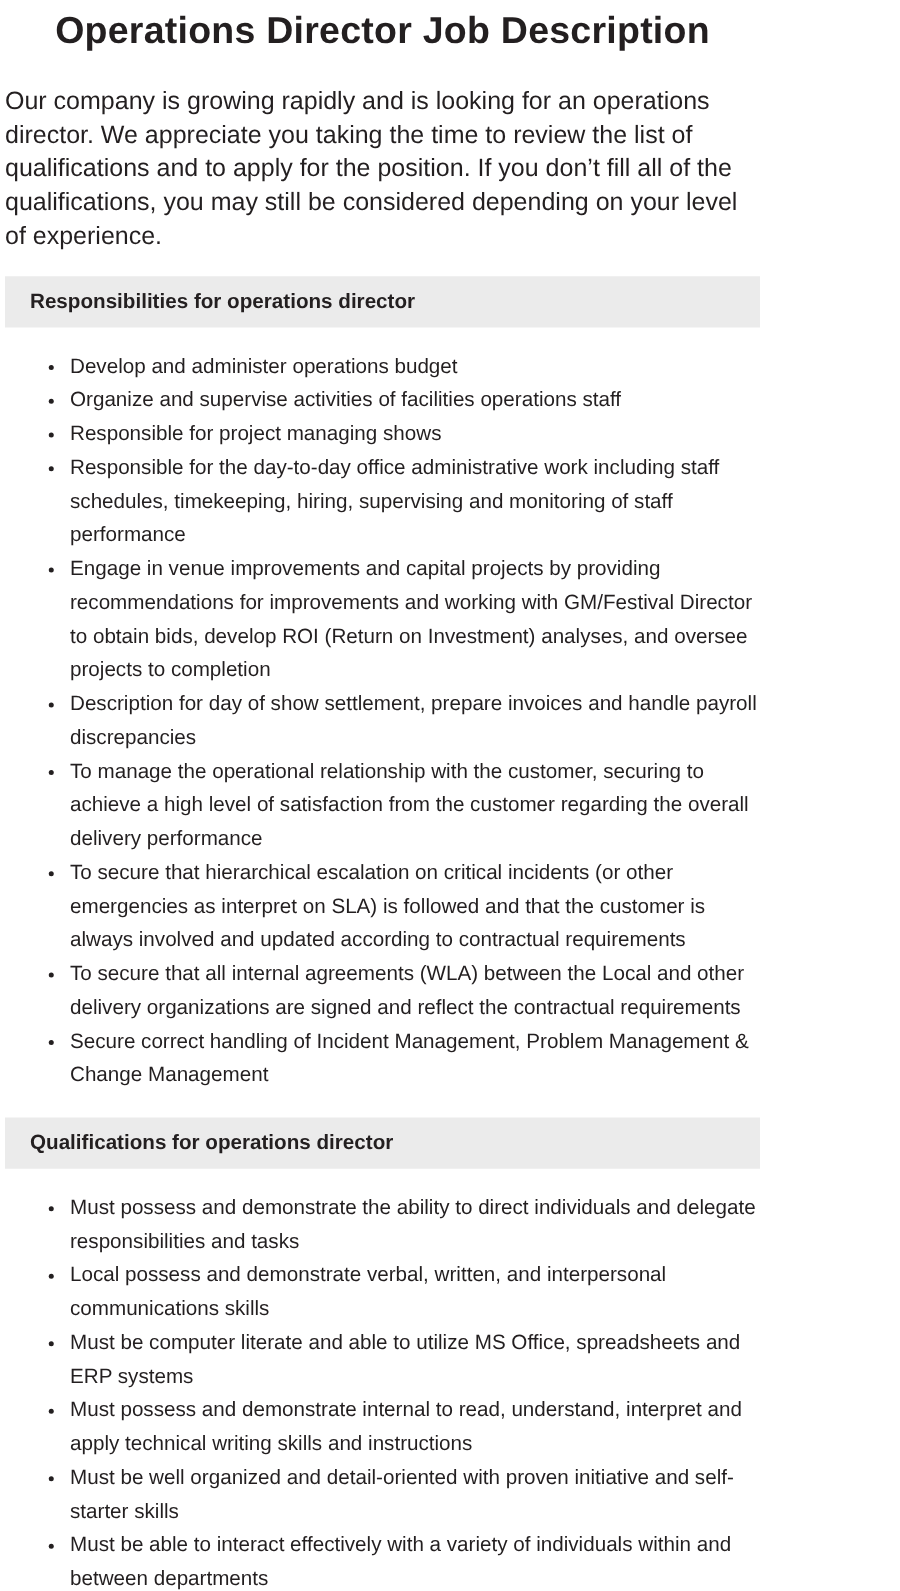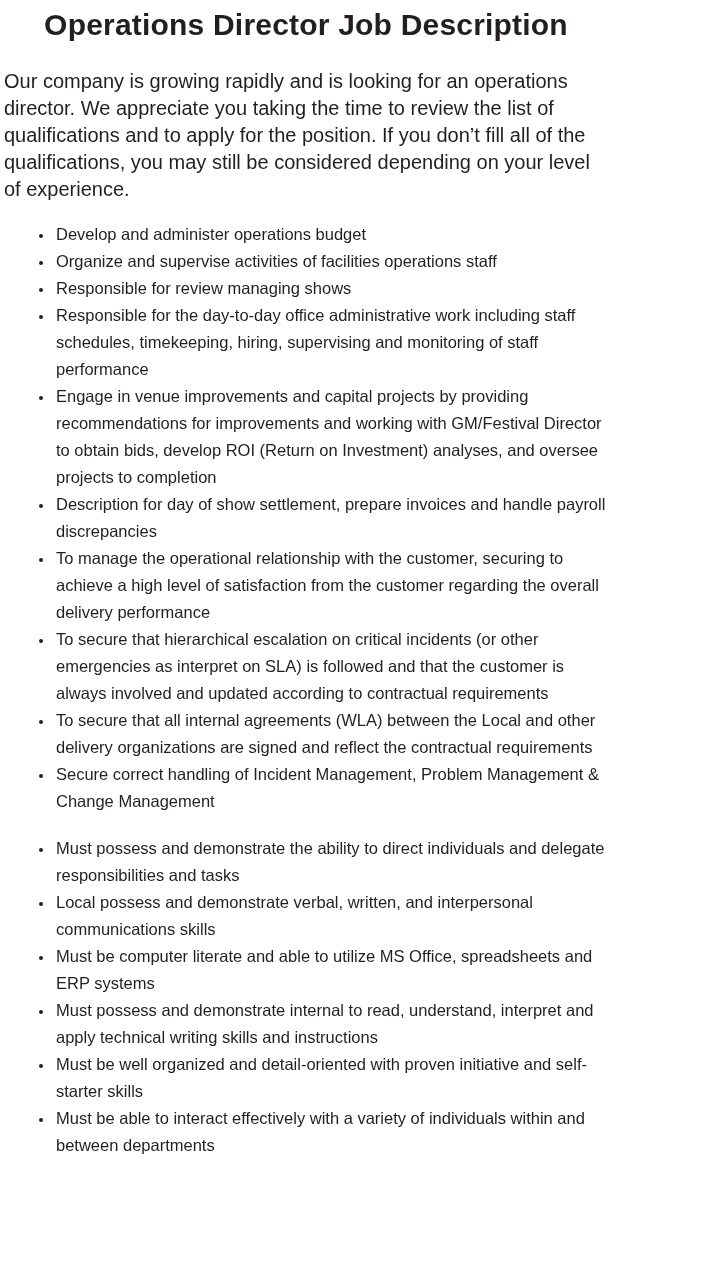--- a/index.html
+++ b/index.html
@@ -58,35 +58,37 @@
 </head>
 <body>
 
 <main class="page">
 
   <h1 class="page-title">Operations Director Job Description</h1>
 
   <p class="intro">Our company is growing rapidly and is looking for an operations director. We appreciate you taking the time to review the list of qualifications and to apply for the position. If you don’t fill all of the qualifications, you may still be considered depending on your level of experience.</p>
 
   <section class="section">
+    <div class="section-bar">Responsibilities for operations director</div>
     <ul class="item-list">
       <li>Develop and administer operations budget</li>
       <li>Organize and supervise activities of facilities operations staff</li>
-      <li>Responsible for review managing shows</li>
+      <li>Responsible for project managing shows</li>
       <li>Responsible for the day-to-day office administrative work including staff schedules, timekeeping, hiring, supervising and monitoring of staff performance</li>
       <li>Engage in venue improvements and capital projects by providing recommendations for improvements and working with GM/Festival Director to obtain bids, develop ROI (Return on Investment) analyses, and oversee projects to completion</li>
       <li>Description for day of show settlement, prepare invoices and handle payroll discrepancies</li>
       <li>To manage the operational relationship with the customer, securing to achieve a high level of satisfaction from the customer regarding the overall delivery performance</li>
       <li>To secure that hierarchical escalation on critical incidents (or other emergencies as interpret on SLA) is followed and that the customer is always involved and updated according to contractual requirements</li>
       <li>To secure that all internal agreements (WLA) between the Local and other delivery organizations are signed and reflect the contractual requirements</li>
       <li>Secure correct handling of Incident Management, Problem Management &amp; Change Management</li>
     </ul>
   </section>
 
   <section class="section">
+    <div class="section-bar">Qualifications for operations director</div>
     <ul class="item-list">
       <li>Must possess and demonstrate the ability to direct individuals and delegate responsibilities and tasks</li>
       <li>Local possess and demonstrate verbal, written, and interpersonal communications skills</li>
       <li>Must be computer literate and able to utilize MS Office, spreadsheets and ERP systems</li>
       <li>Must possess and demonstrate internal to read, understand, interpret and apply technical writing skills and instructions</li>
       <li>Must be well organized and detail-oriented with proven initiative and self-starter skills</li>
       <li>Must be able to interact effectively with a variety of individuals within and between departments</li>
     </ul>
   </section>
 

